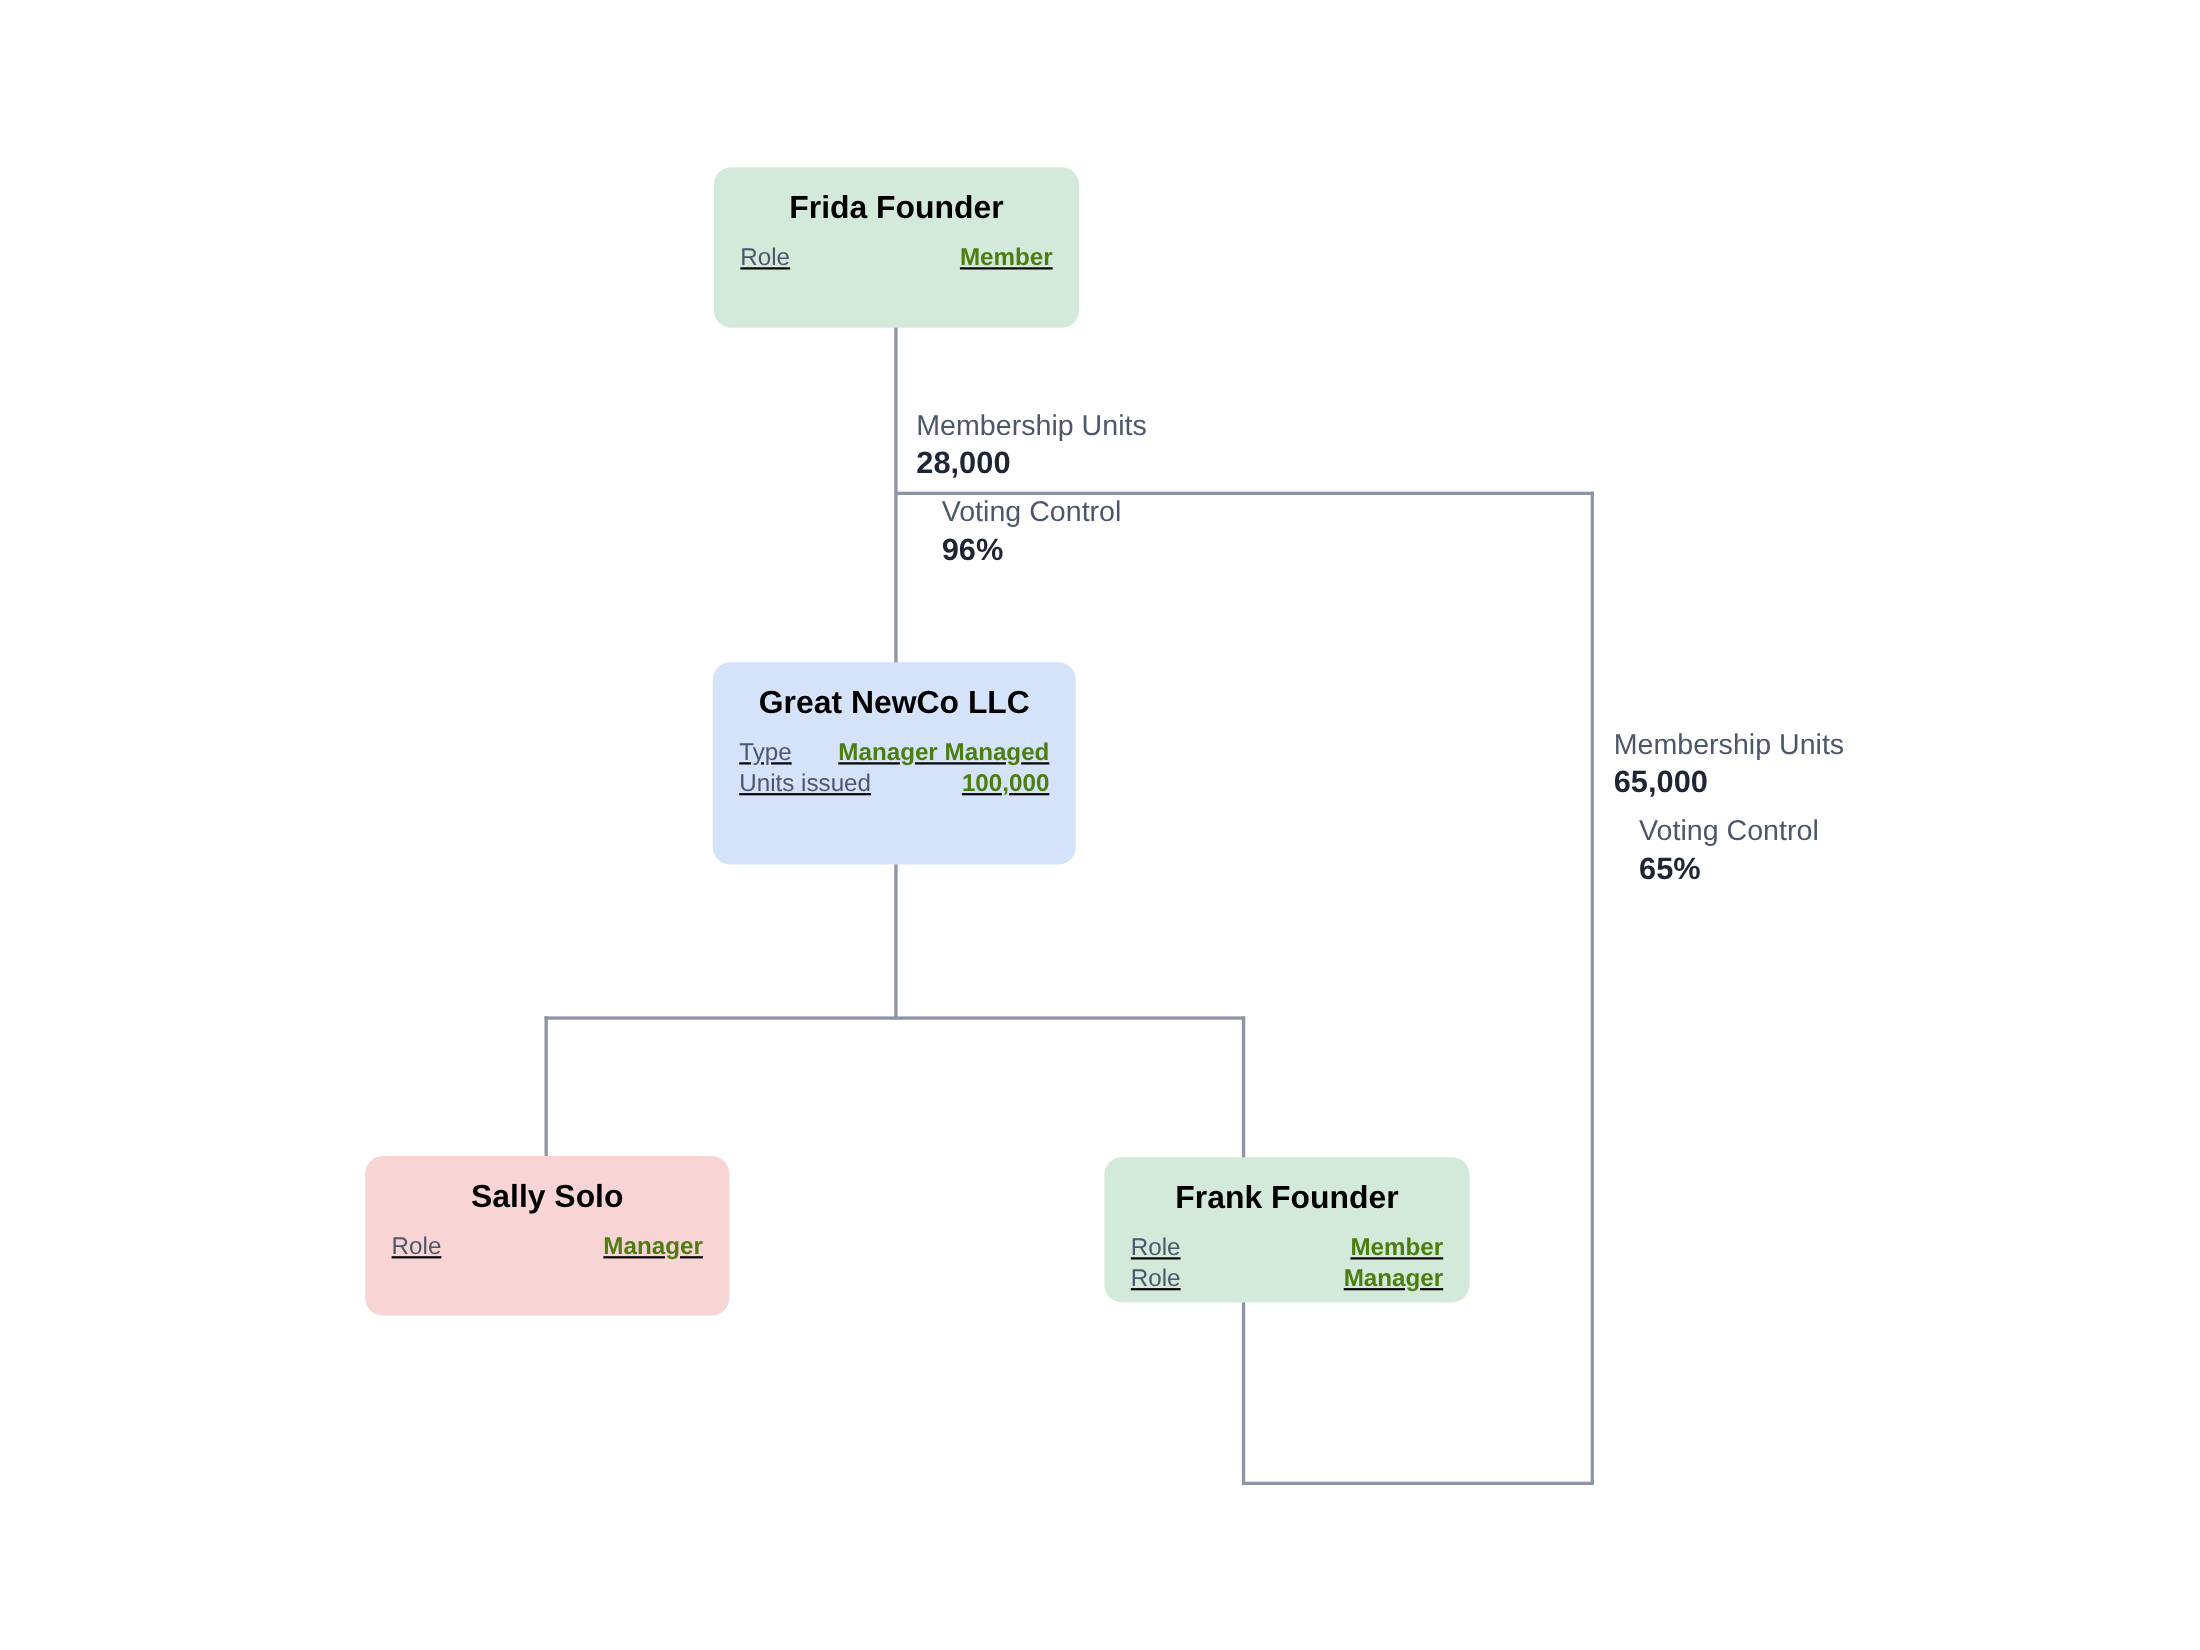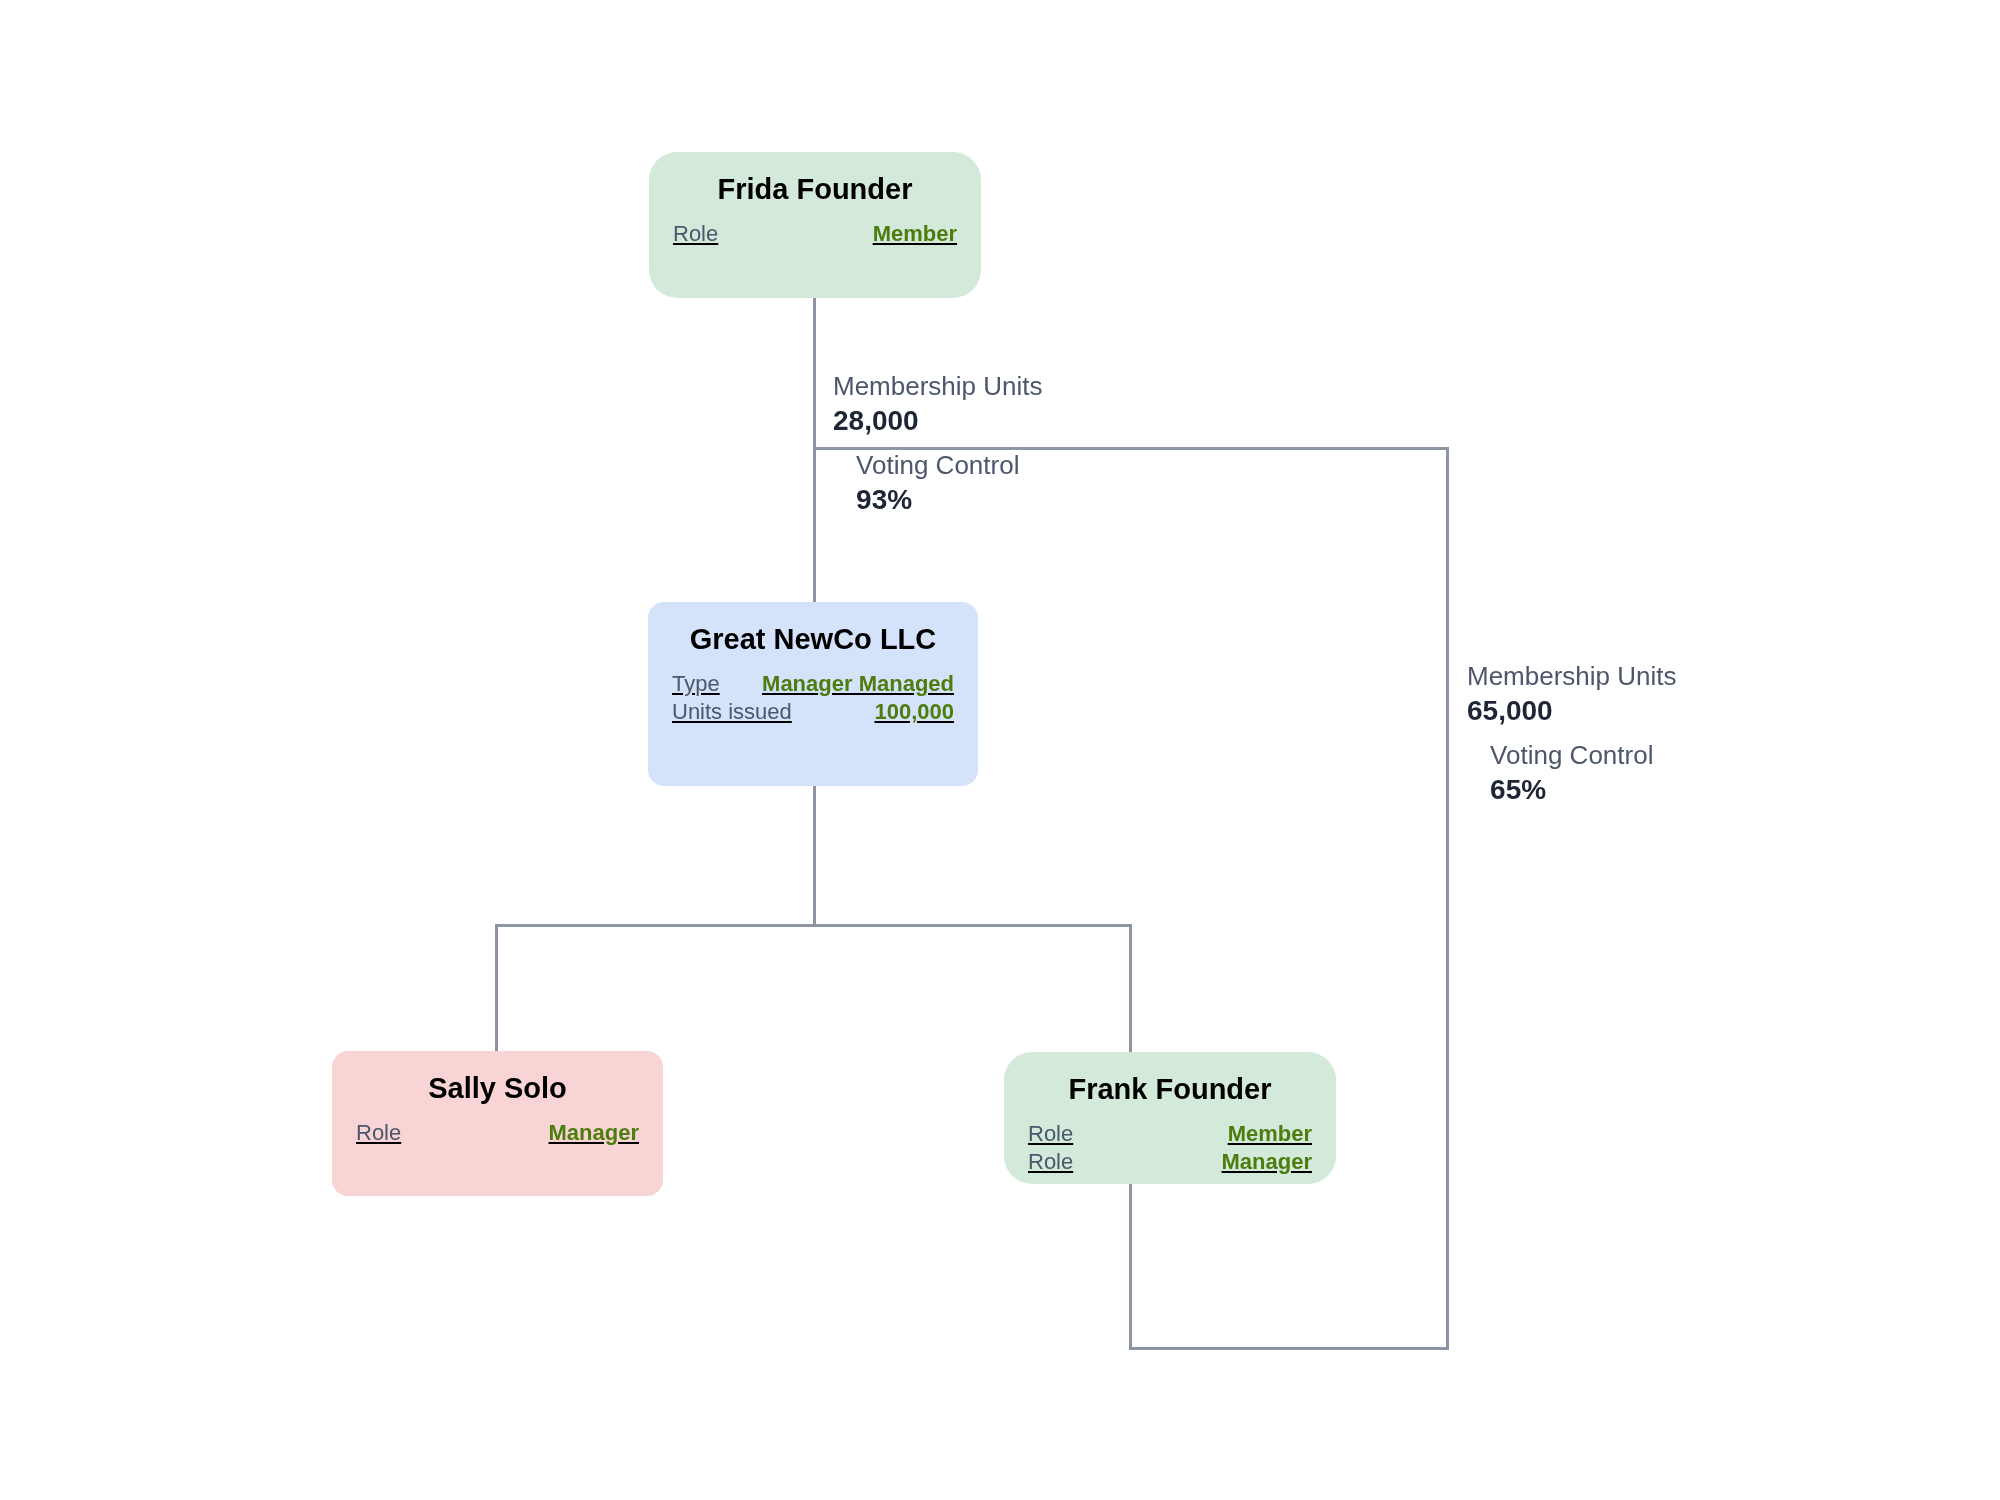--- a/index.html
+++ b/index.html
@@ -26,21 +26,21 @@
   .line.h { height: 3px; }
 
   
   .node {
     position: absolute;
     z-index: 2;
     border-radius: 16px;
     padding: 20px 24px 0 24px;
     box-sizing: border-box;
   }
-  .node.green { background: #d3e9da; border-radius: 28px; }
+  .node.green { background: #d3e9da; }
   .node.blue  { background: #d4e2fa; }
   .node.pink  { background: #f8d4d4; }
   .node-title {
     text-align: center;
     font-size: 29px;
     font-weight: bold;
     color: #000000;
     line-height: 34px;
   }
   .node-rows { margin-top: 14px; text-decoration: underline; }
@@ -136,21 +136,21 @@
     </div>
   </div>
 
   <div class="edge-labels" style="left:833px; top:370px">
     <div class="edge-pair">
       <div class="edge-name">Membership Units</div>
       <div class="edge-value">28,000</div>
     </div>
     <div class="edge-pair">
       <div class="edge-name">Voting Control</div>
-      <div class="edge-value">93%</div>
+      <div class="edge-value">96%</div>
     </div>
   </div>
 
   <div class="edge-labels" style="left:1467px; top:660px">
     <div class="edge-pair">
       <div class="edge-name">Membership Units</div>
       <div class="edge-value">65,000</div>
     </div>
     <div class="edge-pair">
       <div class="edge-name">Voting Control</div>

